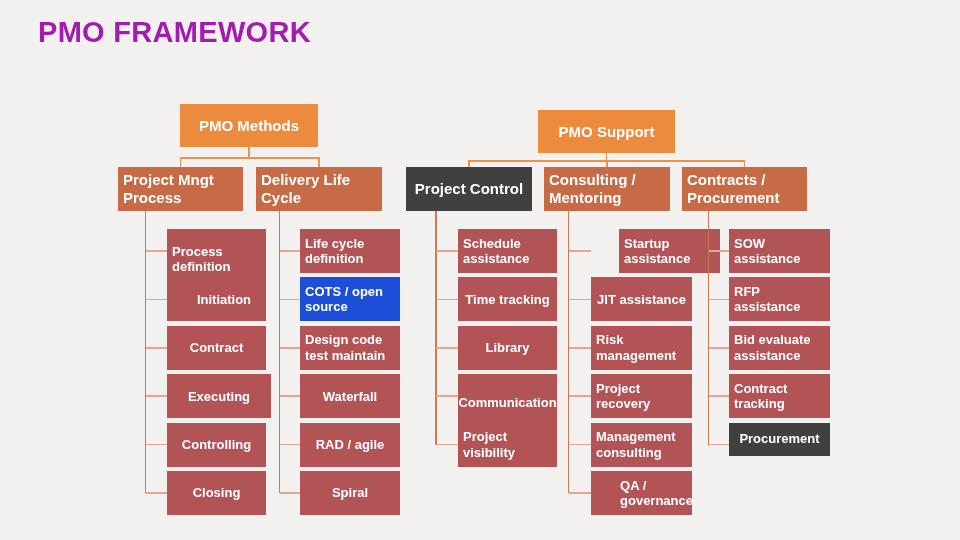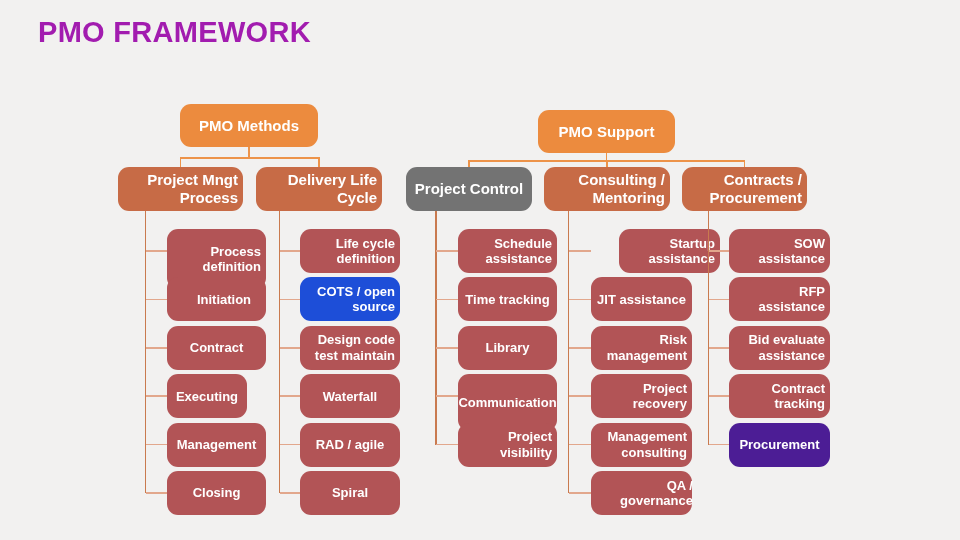--- a/index.html
+++ b/index.html
@@ -28,25 +28,24 @@
     font-size:19px;
     font-weight:normal;
     color:#424242;
   }
   .box{
     position:absolute;
     box-sizing:border-box;
     display:flex;
     align-items:center;
     justify-content:center;
-    text-align:right;
+    text-align:left;
     color:#ffffff;
     line-height:1.18;
     padding:2px 5px;
-    border-radius:11px;
   }
   .box.root{font-size:15px;font-weight:600;}
   .box.branch{font-size:15px;font-weight:600;}
   .box.leaf{font-size:13px;font-weight:600;}
   .cline{position:absolute;}
 </style>
 </head>
 <body>
 
 <div class="slide">
@@ -59,23 +58,23 @@
       <div class="cline" style="left: 318.25px; top: 157px; width: 1.5px; height: 10px; background: rgb(237, 147, 73);"></div>
       <div class="box branch" style="left: 118px; top: 167px; width: 125px; height: 44px; background: rgb(199, 107, 70);">Project Mngt Process</div>
       <div class="cline" style="left: 144.75px; top: 211px; width: 1.5px; height: 282px; background: rgb(201, 122, 79);"></div>
       <div class="cline" style="left: 145.5px; top: 250.25px; width: 21.5px; height: 1.5px; background: rgb(226, 167, 140);"></div>
       <div class="box leaf" style="left: 167px; top: 229px; width: 99px; height: 60px; background: rgb(178, 84, 86);">Process definition</div>
       <div class="cline" style="left: 145.5px; top: 298.65px; width: 21.5px; height: 1.5px; background: rgb(226, 167, 140);"></div>
       <div class="box leaf" style="left: 167px; top: 277.4px; width: 99px; height: 44px; background: rgb(178, 84, 86); padding-left: 20px;">Initiation</div>
       <div class="cline" style="left: 145.5px; top: 347.05px; width: 21.5px; height: 1.5px; background: rgb(226, 167, 140);"></div>
       <div class="box leaf" style="left: 167px; top: 325.8px; width: 99px; height: 44px; background: rgb(178, 84, 86);">Contract</div>
       <div class="cline" style="left: 145.5px; top: 395.45px; width: 21.5px; height: 1.5px; background: rgb(226, 167, 140);"></div>
-      <div class="box leaf" style="left: 167px; top: 374.2px; width: 80px; height: 44px; background: rgb(178, 84, 86);">Executing</div>
+      <div class="box leaf" style="left: 167px; top: 374.2px; width: 104px; height: 44px; background: rgb(178, 84, 86);">Executing</div>
       <div class="cline" style="left: 145.5px; top: 443.85px; width: 21.5px; height: 1.5px; background: rgb(226, 167, 140);"></div>
-      <div class="box leaf" style="left: 167px; top: 422.6px; width: 99px; height: 44px; background: rgb(178, 84, 86);">Management</div>
+      <div class="box leaf" style="left: 167px; top: 422.6px; width: 99px; height: 44px; background: rgb(178, 84, 86);">Controlling</div>
       <div class="cline" style="left: 145.5px; top: 492.25px; width: 21.5px; height: 1.5px; background: rgb(226, 167, 140);"></div>
       <div class="box leaf" style="left: 167px; top: 471px; width: 99px; height: 44px; background: rgb(178, 84, 86);">Closing</div>
       <div class="box branch" style="left: 256px; top: 167px; width: 126px; height: 44px; background: rgb(199, 107, 70);">Delivery Life Cycle</div>
       <div class="cline" style="left: 278.75px; top: 211px; width: 1.5px; height: 282px; background: rgb(201, 122, 79);"></div>
       <div class="cline" style="left: 279.5px; top: 250.25px; width: 20.5px; height: 1.5px; background: rgb(226, 167, 140);"></div>
       <div class="box leaf" style="left: 300px; top: 229px; width: 100px; height: 44px; background: rgb(178, 84, 86);">Life cycle definition</div>
       <div class="cline" style="left: 279.5px; top: 298.65px; width: 20.5px; height: 1.5px; background: rgb(226, 167, 140);"></div>
       <div class="box leaf" style="left: 300px; top: 277.4px; width: 100px; height: 44px; background: #1d4ed8;">COTS / open source</div>
       <div class="cline" style="left: 279.5px; top: 347.05px; width: 20.5px; height: 1.5px; background: rgb(226, 167, 140);"></div>
       <div class="box leaf" style="left: 300px; top: 325.8px; width: 100px; height: 44px; background: rgb(178, 84, 86);">Design code test maintain</div>
@@ -84,21 +83,21 @@
       <div class="cline" style="left: 279.5px; top: 443.85px; width: 20.5px; height: 1.5px; background: rgb(226, 167, 140);"></div>
       <div class="box leaf" style="left: 300px; top: 422.6px; width: 100px; height: 44px; background: rgb(178, 84, 86);">RAD / agile</div>
       <div class="cline" style="left: 279.5px; top: 492.25px; width: 20.5px; height: 1.5px; background: rgb(226, 167, 140);"></div>
       <div class="box leaf" style="left: 300px; top: 471px; width: 100px; height: 44px; background: rgb(178, 84, 86);">Spiral</div>
       <div class="box root" style="left: 538px; top: 110px; width: 137px; height: 43px; background: rgb(236, 139, 62);">PMO Support</div>
       <div class="cline" style="left: 605.75px; top: 153px; width: 1.5px; height: 7px; background: rgb(237, 147, 73);"></div>
       <div class="cline" style="left: 468.25px; top: 160px; width: 277px; height: 1.5px; background: rgb(237, 147, 73);"></div>
       <div class="cline" style="left: 468.25px; top: 160px; width: 1.5px; height: 7px; background: rgb(237, 147, 73);"></div>
       <div class="cline" style="left: 606.25px; top: 160px; width: 1.5px; height: 7px; background: rgb(237, 147, 73);"></div>
       <div class="cline" style="left: 743.75px; top: 160px; width: 1.5px; height: 7px; background: rgb(237, 147, 73);"></div>
-      <div class="box branch" style="left: 406px; top: 167px; width: 126px; height: 44px; background: #737373;">Project Control</div>
+      <div class="box branch" style="left: 406px; top: 167px; width: 126px; height: 44px; background: #404040;">Project Control</div>
       <div class="cline" style="left: 435.25px; top: 211px; width: 1.5px; height: 233.6px; background: rgb(201, 122, 79);"></div>
       <div class="cline" style="left: 436px; top: 250.25px; width: 22px; height: 1.5px; background: rgb(226, 167, 140);"></div>
       <div class="box leaf" style="left: 458px; top: 229px; width: 99px; height: 44px; background: rgb(178, 84, 86);">Schedule assistance</div>
       <div class="cline" style="left: 436px; top: 298.65px; width: 22px; height: 1.5px; background: rgb(226, 167, 140);"></div>
       <div class="box leaf" style="left: 458px; top: 277.4px; width: 99px; height: 44px; background: rgb(178, 84, 86);">Time tracking</div>
       <div class="cline" style="left: 436px; top: 347.05px; width: 22px; height: 1.5px; background: rgb(226, 167, 140);"></div>
       <div class="box leaf" style="left: 458px; top: 325.8px; width: 99px; height: 44px; background: rgb(178, 84, 86);">Library</div>
       <div class="cline" style="left: 436px; top: 395.45px; width: 22px; height: 1.5px; background: rgb(226, 167, 140);"></div>
       <div class="box leaf" style="left: 458px; top: 374.2px; width: 99px; height: 57px; background: rgb(178, 84, 86);">Communication</div>
       <div class="cline" style="left: 436px; top: 443.85px; width: 22px; height: 1.5px; background: rgb(226, 167, 140);"></div>
@@ -121,15 +120,15 @@
       <div class="cline" style="left: 707.75px; top: 211px; width: 1.5px; height: 233.6px; background: rgb(201, 122, 79);"></div>
       <div class="cline" style="left: 708.5px; top: 250.25px; width: 20.5px; height: 1.5px; background: rgb(226, 167, 140);"></div>
       <div class="box leaf" style="left: 729px; top: 229px; width: 101px; height: 44px; background: rgb(178, 84, 86);">SOW assistance</div>
       <div class="cline" style="left: 708.5px; top: 298.65px; width: 20.5px; height: 1.5px; background: rgb(226, 167, 140);"></div>
       <div class="box leaf" style="left: 729px; top: 277.4px; width: 101px; height: 44px; background: rgb(178, 84, 86);">RFP assistance</div>
       <div class="cline" style="left: 708.5px; top: 347.05px; width: 20.5px; height: 1.5px; background: rgb(226, 167, 140);"></div>
       <div class="box leaf" style="left: 729px; top: 325.8px; width: 101px; height: 44px; background: rgb(178, 84, 86);">Bid evaluate assistance</div>
       <div class="cline" style="left: 708.5px; top: 395.45px; width: 20.5px; height: 1.5px; background: rgb(226, 167, 140);"></div>
       <div class="box leaf" style="left: 729px; top: 374.2px; width: 101px; height: 44px; background: rgb(178, 84, 86);">Contract tracking</div>
       <div class="cline" style="left: 708.5px; top: 443.85px; width: 20.5px; height: 1.5px; background: rgb(226, 167, 140);"></div>
-      <div class="box leaf" style="left: 729px; top: 422.6px; width: 101px; height: 44px; background: #4c1d95;">Procurement</div>
+      <div class="box leaf" style="left: 729px; top: 422.6px; width: 101px; height: 33px; background: #404040;">Procurement</div>
     </div>
 </div>
 
 </body></html>

